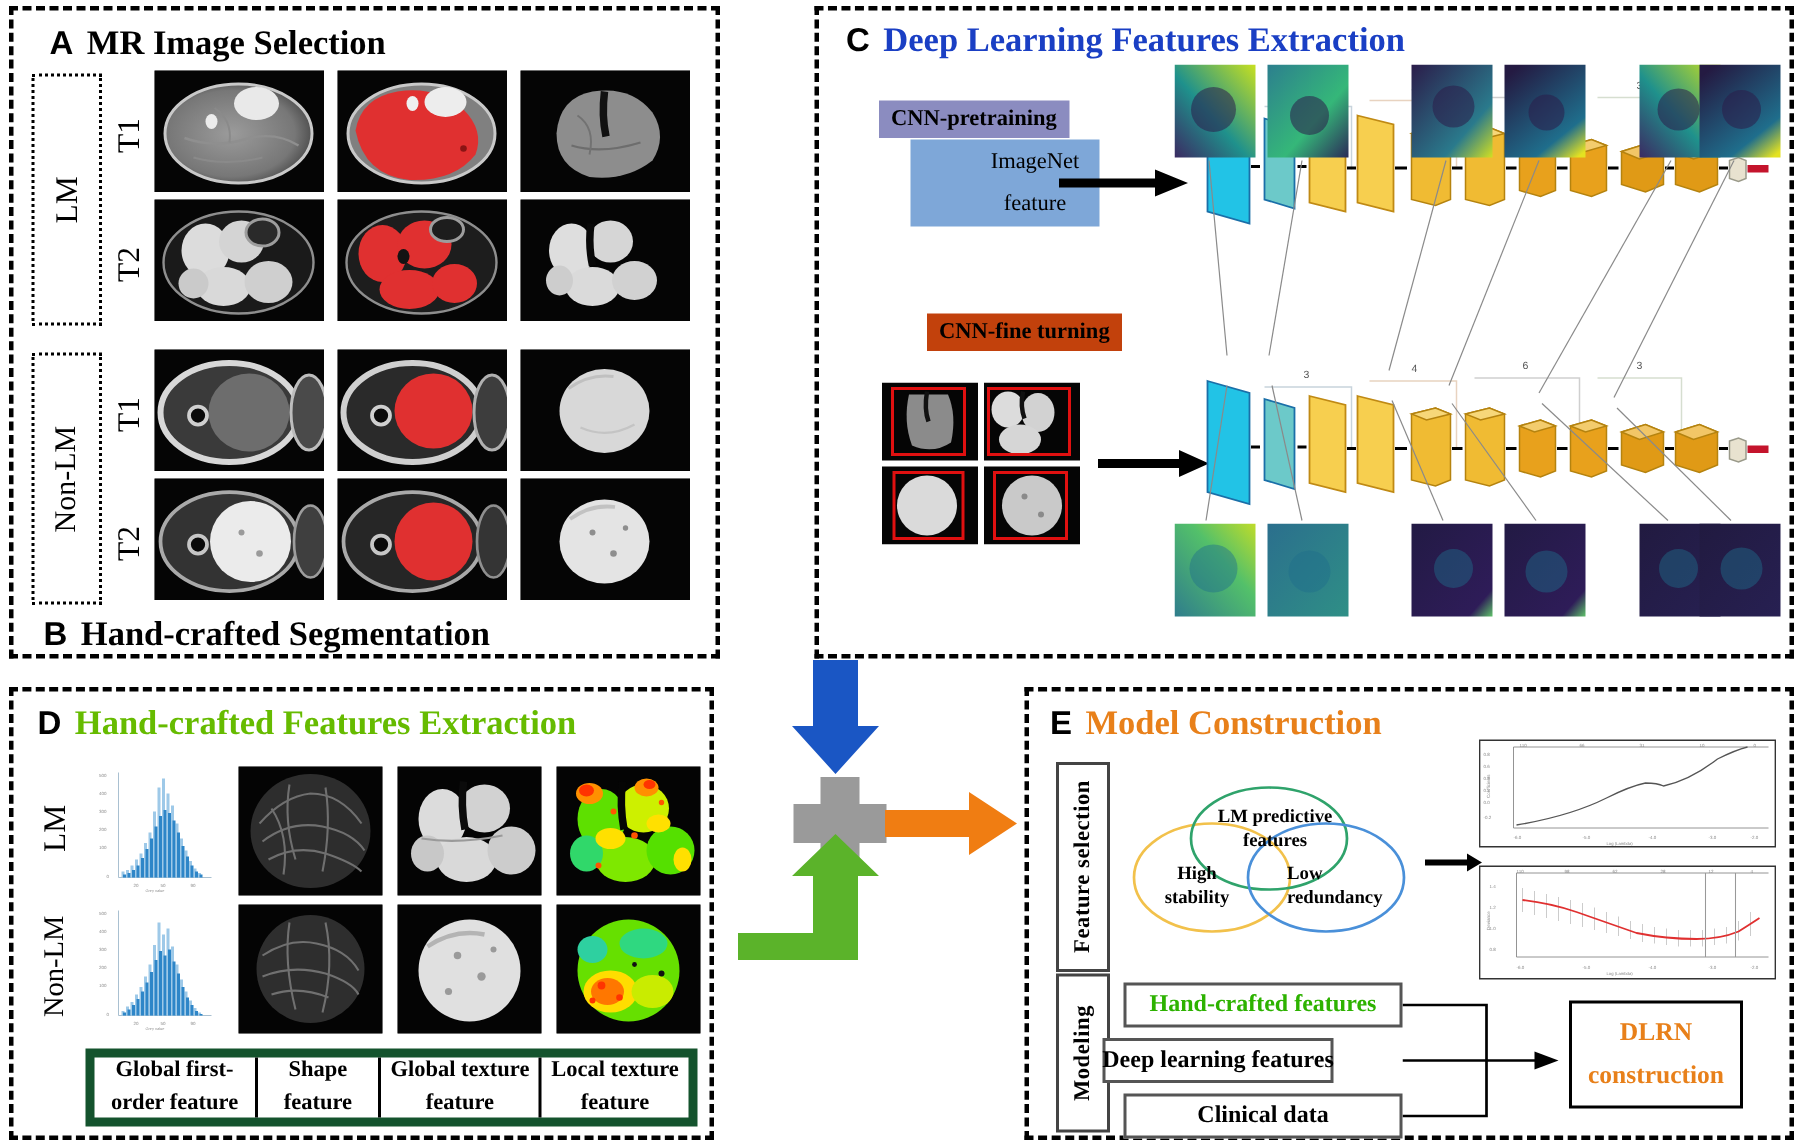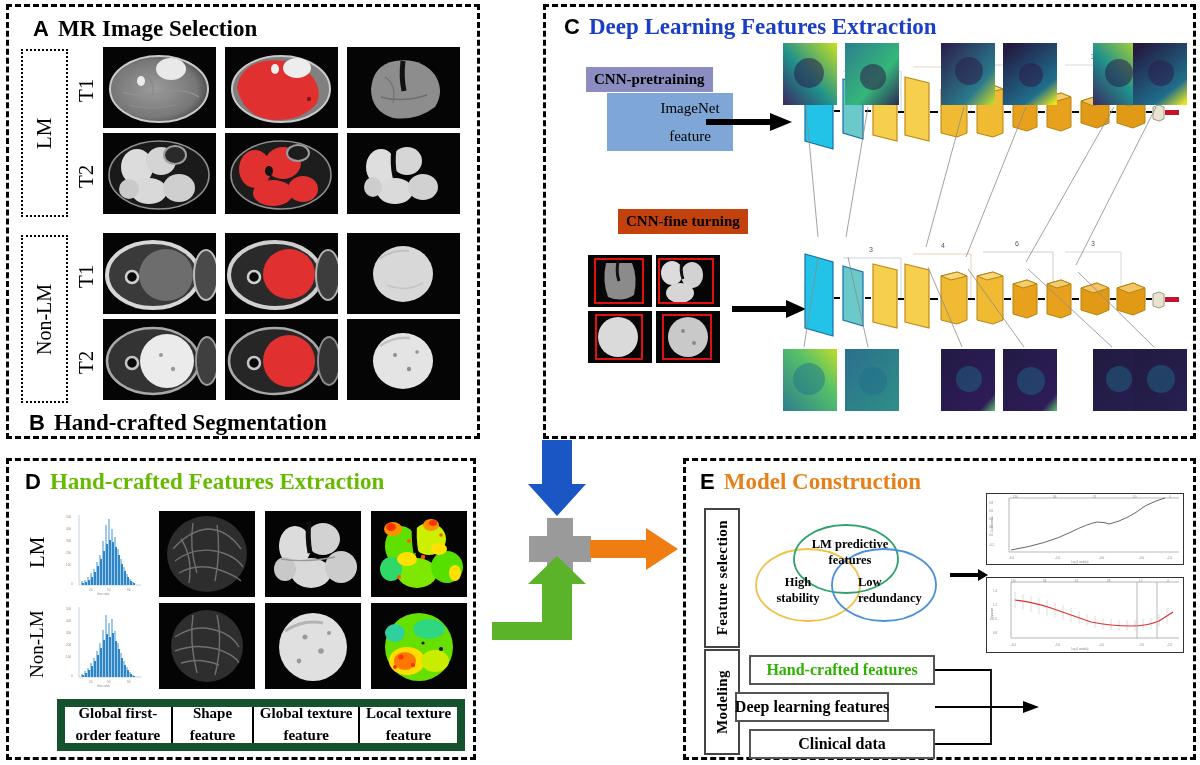--- a/index.html
+++ b/index.html
@@ -28,21 +28,21 @@
   .tag{position:absolute;font-family:"Liberation Serif", serif;font-weight:bold;
        font-size:15px;padding:4px 8px;white-space:nowrap;box-sizing:border-box;}
   .bluebox{position:absolute;background:#7ea7d8;display:flex;flex-direction:column;
            align-items:center;justify-content:center;font-size:15px;line-height:1.9;padding-left:40px;}
   .arrow-blk{position:absolute;}
   .fmap{position:absolute;}
 
   
   #panelD{left:6px;top:458px;width:470px;height:302px;}
   #titleD{left:16px;top:9px;}
-  .ftable{position:absolute;display:flex;border:8px solid #14532d;box-sizing:border-box;}
+  .ftable{position:absolute;display:flex;border:6px solid #14532d;box-sizing:border-box;}
   .ftable .cell{border-right:2px solid #000;box-sizing:border-box;display:flex;
         flex-direction:column;align-items:center;justify-content:center;
         font-weight:bold;font-size:15px;line-height:1.45;text-align:center;padding:3px 2px;}
   .ftable .cell:last-child{border-right:none;}
 
   
   #panelE{left:683px;top:458px;width:513px;height:302px;}
   #titleE{left:14px;top:9px;}
   .sidelbl{position:absolute;border:2px solid #444;box-sizing:border-box;
            display:flex;align-items:center;justify-content:center;background:#fff;}
@@ -879,13 +879,17 @@
     <svg width="106" height="104" viewBox="0 0 106 104">
       <g stroke="#000" stroke-width="1.8" fill="none">
         <path d="M0 15 H56 V52"></path>
           <path d="M0 89 H56 V52"></path>
           <path d="M0 52 H90"></path>
       </g>
       <path d="M88 46 L104 52 L88 58 Z" fill="#000"></path>
     </svg>
   </div>
 
+  <div class="dlrn" style="left:360px;top:206px;width:116px;height:72px;">
+    <span>DLRN</span>
+    <span>construction</span>
+  </div>
 </div>
 
 </body></html>

